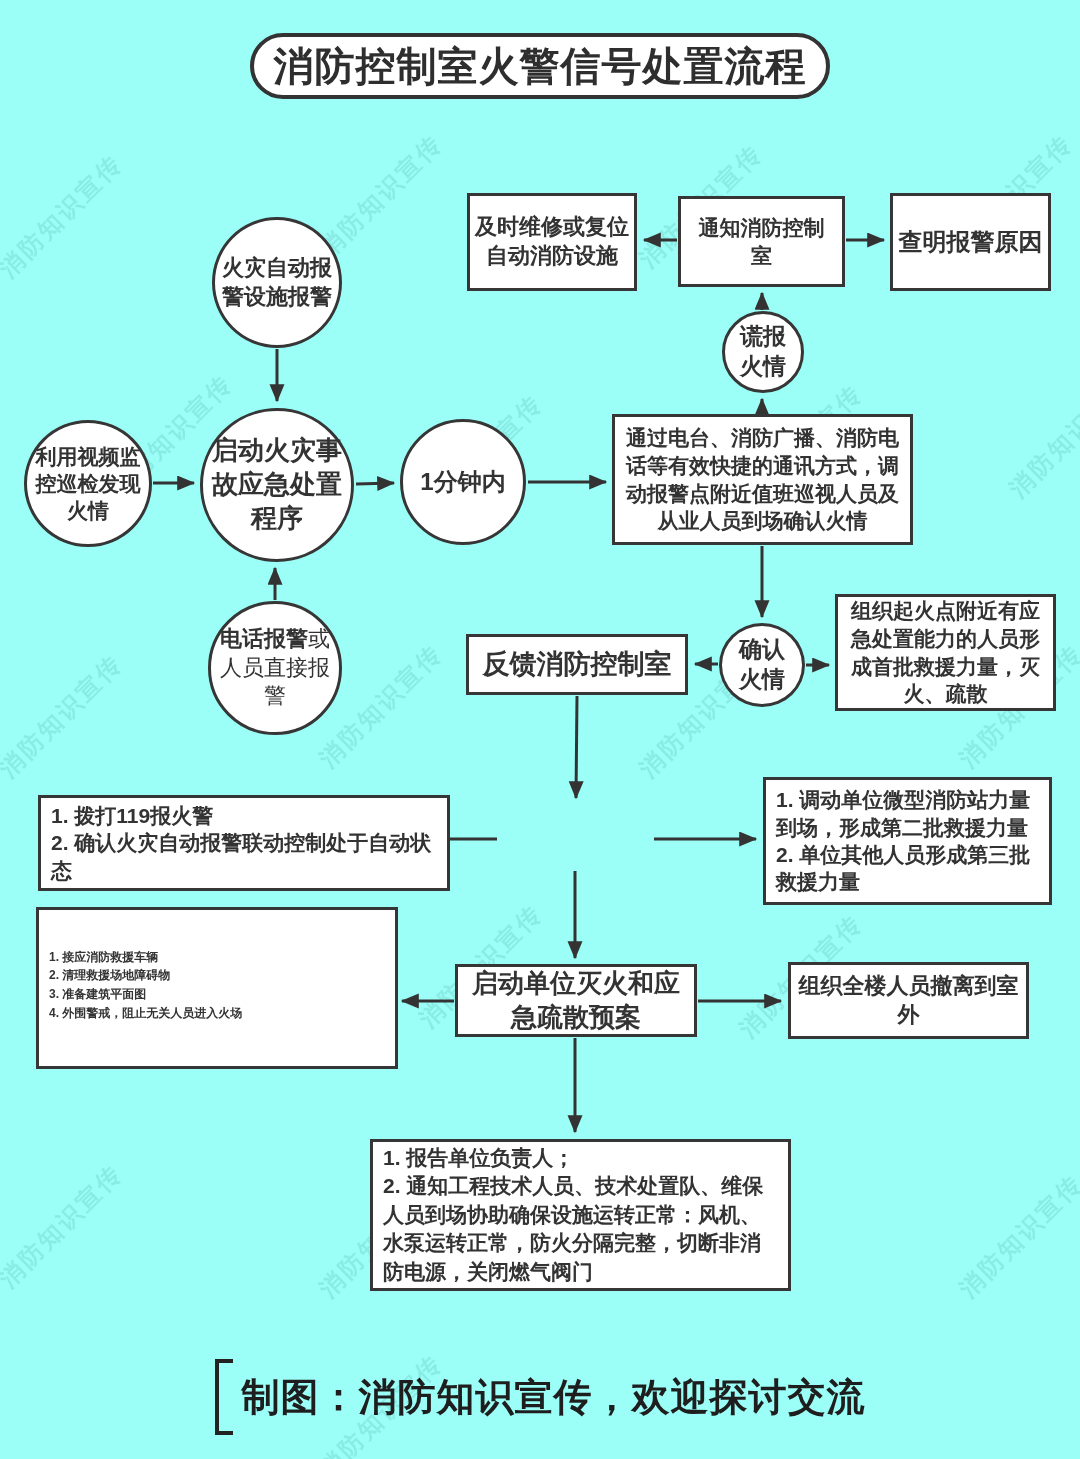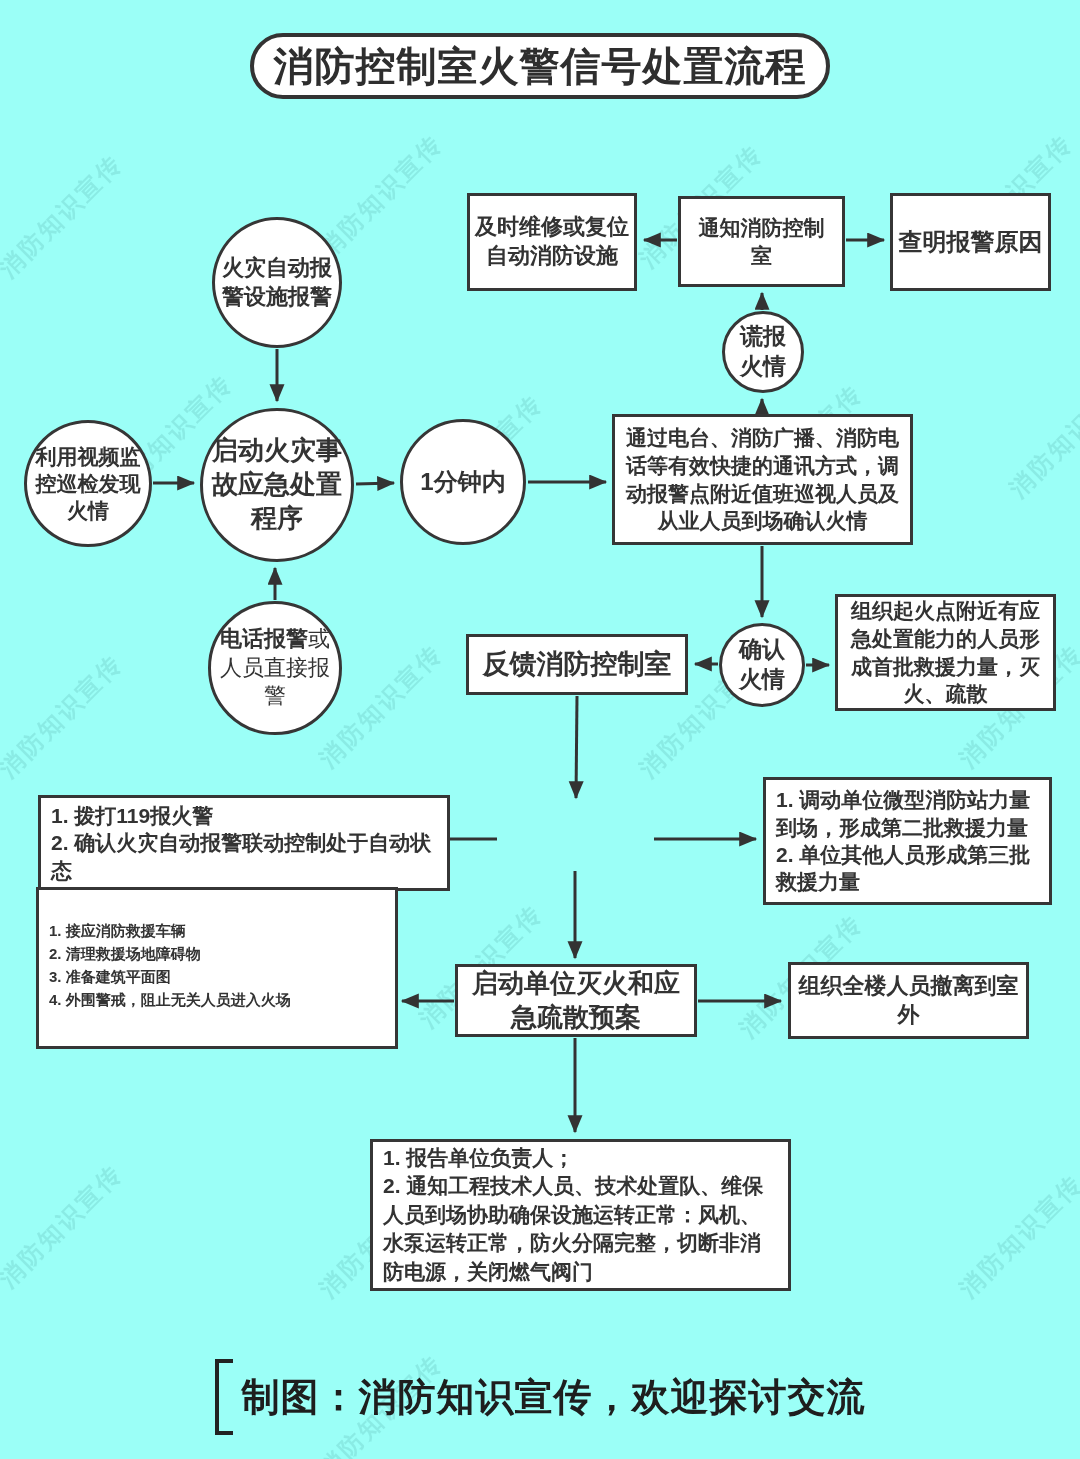--- a/index.html
+++ b/index.html
@@ -103,21 +103,21 @@
   <div class="node rect" style="left:467px;top:193px;width:170px;height:98px;font-size:22px">及时维修或复位自动消防设施</div>
   <div class="node rect" style="left:678px;top:196px;width:167px;height:91px;font-size:21px;padding:12px">通知消防控制室</div>
   <div class="node rect" style="left:890px;top:193px;width:161px;height:98px;font-size:24px">查明报警原因</div>
   <div class="node rect" style="left:612px;top:414px;width:301px;height:131px;font-size:21px;line-height:1.32;padding:4px 8px">通过电台、消防广播、消防电话等有效快捷的通讯方式，调动报警点附近值班巡视人员及从业人员到场确认火情</div>
   <div class="node rect" style="left:466px;top:634px;width:222px;height:61px;font-size:27px">反馈消防控制室</div>
   <div class="node rect" style="left:835px;top:594px;width:221px;height:117px;font-size:21px;line-height:1.32;padding:4px 8px">组织起火点附近有应急处置能力的人员形成首批救援力量，灭火、疏散</div>
   <div class="node rect left" style="left:38px;top:795px;width:412px;height:96px;font-size:21px;padding:0 10px">1. 拨打119报火警
 2. 确认火灾自动报警联动控制处于自动状态</div>
   <div class="node rect left" style="left:763px;top:777px;width:289px;height:128px;font-size:21px;padding:6px 10px">1. 调动单位微型消防站力量到场，形成第二批救援力量
 2. 单位其他人员形成第三批救援力量</div>
-  <div class="node rect left" style="left:36px;top:887px;width:362px;height:162px;font-size:15px;line-height:1.55;padding:2px 4px 8px 10px">1. 接应消防救援车辆
+  <div class="node rect left" style="left:36px;top:907px;width:362px;height:162px;font-size:12px;line-height:1.55;padding:2px 4px 8px 10px">1. 接应消防救援车辆
 2. 清理救援场地障碍物
 3. 准备建筑平面图
 4. 外围警戒，阻止无关人员进入火场</div>
   <div class="node rect" style="left:455px;top:964px;width:242px;height:73px;font-size:26px">启动单位灭火和应急疏散预案</div>
   <div class="node rect" style="left:788px;top:962px;width:241px;height:77px;font-size:22px">组织全楼人员撤离到室外</div>
   <div class="node rect left" style="left:370px;top:1139px;width:421px;height:152px;font-size:21px;line-height:1.35;padding:14px 10px">1. 报告单位负责人；
 2. 通知工程技术人员、技术处置队、维保人员到场协助确保设施运转正常：风机、水泵运转正常，防火分隔完整，切断非消防电源，关闭燃气阀门</div>
 
   <div class="footer">
     <div class="bracket"></div>

